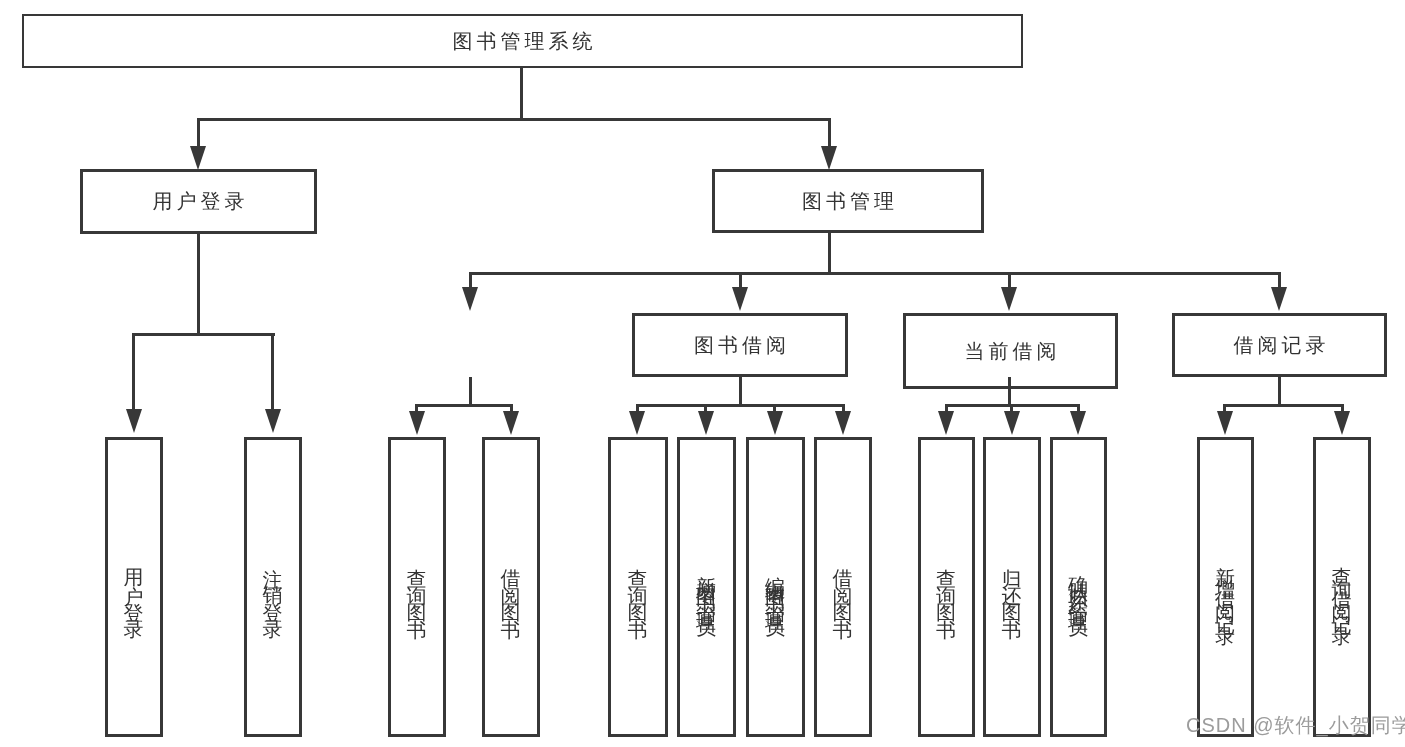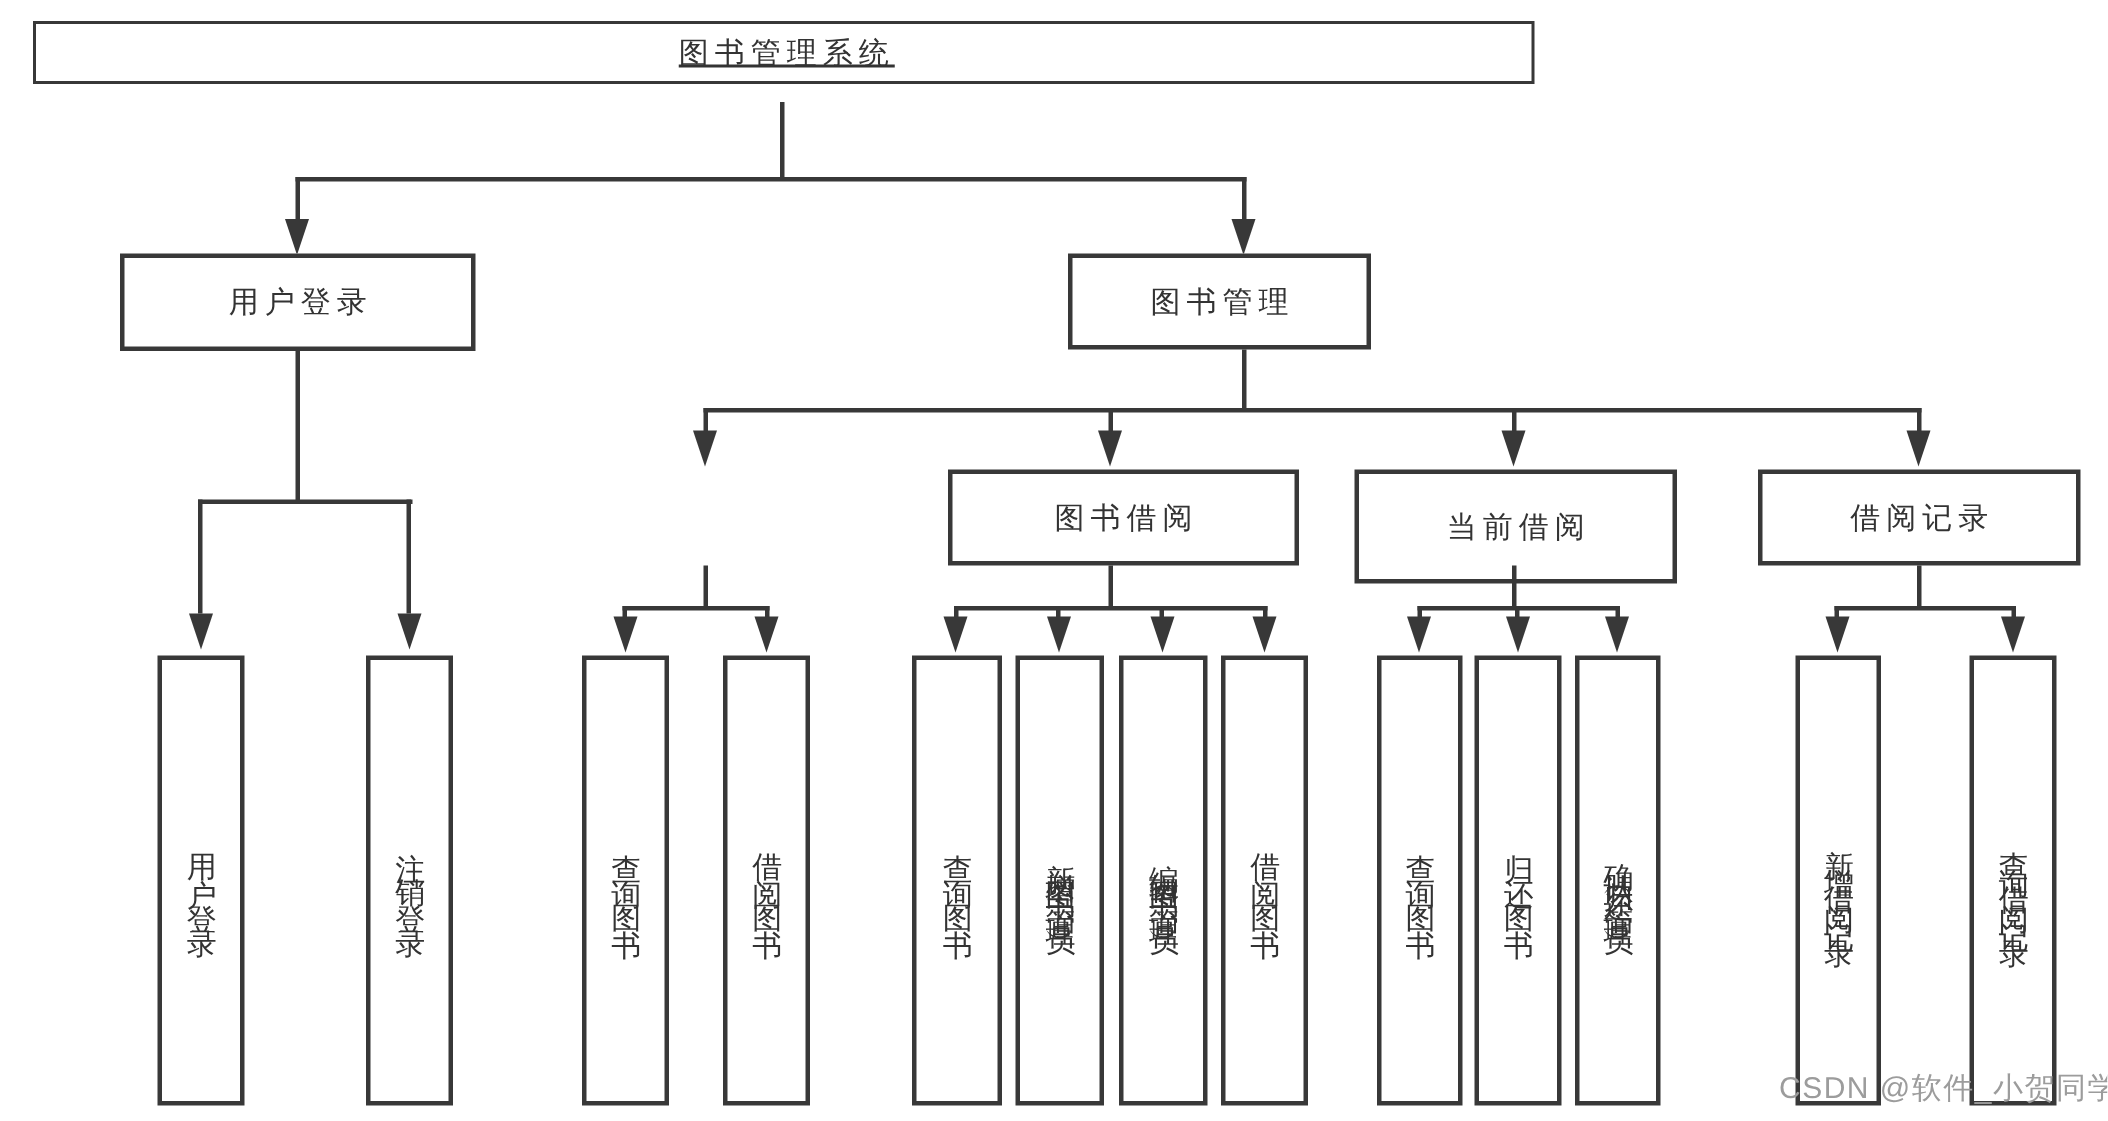--- a/index.html
+++ b/index.html
@@ -50,51 +50,51 @@
     white-space:nowrap;
     z-index:10;
     letter-spacing:1px;
   }
 </style>
 </head>
 <body>
 
 <div class="diagram">
 
-  <div class="box hbox rootbox" style="left:22px;top:14px;width:1001px;height:42px;text-decoration:underline;">图书管理系统</div>
+  <div class="box hbox rootbox" style="left:22px;top:14px;width:1001px;height:54px;">图书管理系统</div>
 
   <div class="line" style="left:520px;top:68px;width:3px;height:52px;"></div>
   <div class="line" style="left:197px;top:118px;width:634px;height:3px;"></div>
   <div class="line" style="left:197px;top:118px;width:3px;height:30px;"></div>
   <div class="line" style="left:828px;top:118px;width:3px;height:30px;"></div>
   <div class="ah" style="left:190px;top:146px;"></div>
   <div class="ah" style="left:821px;top:146px;"></div>
 
   <div class="box hbox" style="left:80px;top:169px;width:237px;height:65px;">用户登录</div>
-  <div class="box hbox" style="left:712px;top:169px;width:202px;height:64px;">图书管理</div>
+  <div class="box hbox" style="left:712px;top:169px;width:272px;height:64px;">图书管理</div>
 
   <div class="line" style="left:197px;top:234px;width:3px;height:101px;"></div>
   <div class="line" style="left:132px;top:333px;width:143px;height:3px;"></div>
   <div class="line" style="left:132px;top:333px;width:3px;height:76px;"></div>
   <div class="line" style="left:271px;top:333px;width:3px;height:76px;"></div>
   <div class="ah" style="left:126px;top:409px;"></div>
   <div class="ah" style="left:265px;top:409px;"></div>
 
   <div class="line" style="left:828px;top:233px;width:3px;height:41px;"></div>
   <div class="line" style="left:469px;top:272px;width:812px;height:3px;"></div>
   <div class="line" style="left:469px;top:272px;width:3px;height:16px;"></div>
   <div class="line" style="left:739px;top:272px;width:3px;height:16px;"></div>
   <div class="line" style="left:1008px;top:272px;width:3px;height:16px;"></div>
   <div class="line" style="left:1278px;top:272px;width:3px;height:16px;"></div>
   <div class="ah" style="left:462px;top:287px;"></div>
   <div class="ah" style="left:732px;top:287px;"></div>
   <div class="ah" style="left:1001px;top:287px;"></div>
   <div class="ah" style="left:1271px;top:287px;"></div>
 
-  <div class="box hbox" style="left:632px;top:313px;width:234px;height:64px;text-align:center;">图书借阅</div>
+  <div class="box hbox" style="left:632px;top:313px;width:216px;height:64px;text-align:center;">图书借阅</div>
   <div class="box hbox" style="left:903px;top:313px;width:215px;height:76px;">当前借阅</div>
   <div class="box hbox" style="left:1172px;top:313px;width:215px;height:64px;">借阅记录</div>
 
   <div class="line" style="left:469px;top:377px;width:3px;height:29px;"></div>
   <div class="line" style="left:415px;top:404px;width:98px;height:3px;"></div>
   <div class="line" style="left:415px;top:404px;width:3px;height:9px;"></div>
   <div class="line" style="left:510px;top:404px;width:3px;height:9px;"></div>
   <div class="ah" style="left:409px;top:411px;"></div>
   <div class="ah" style="left:503px;top:411px;"></div>
 

